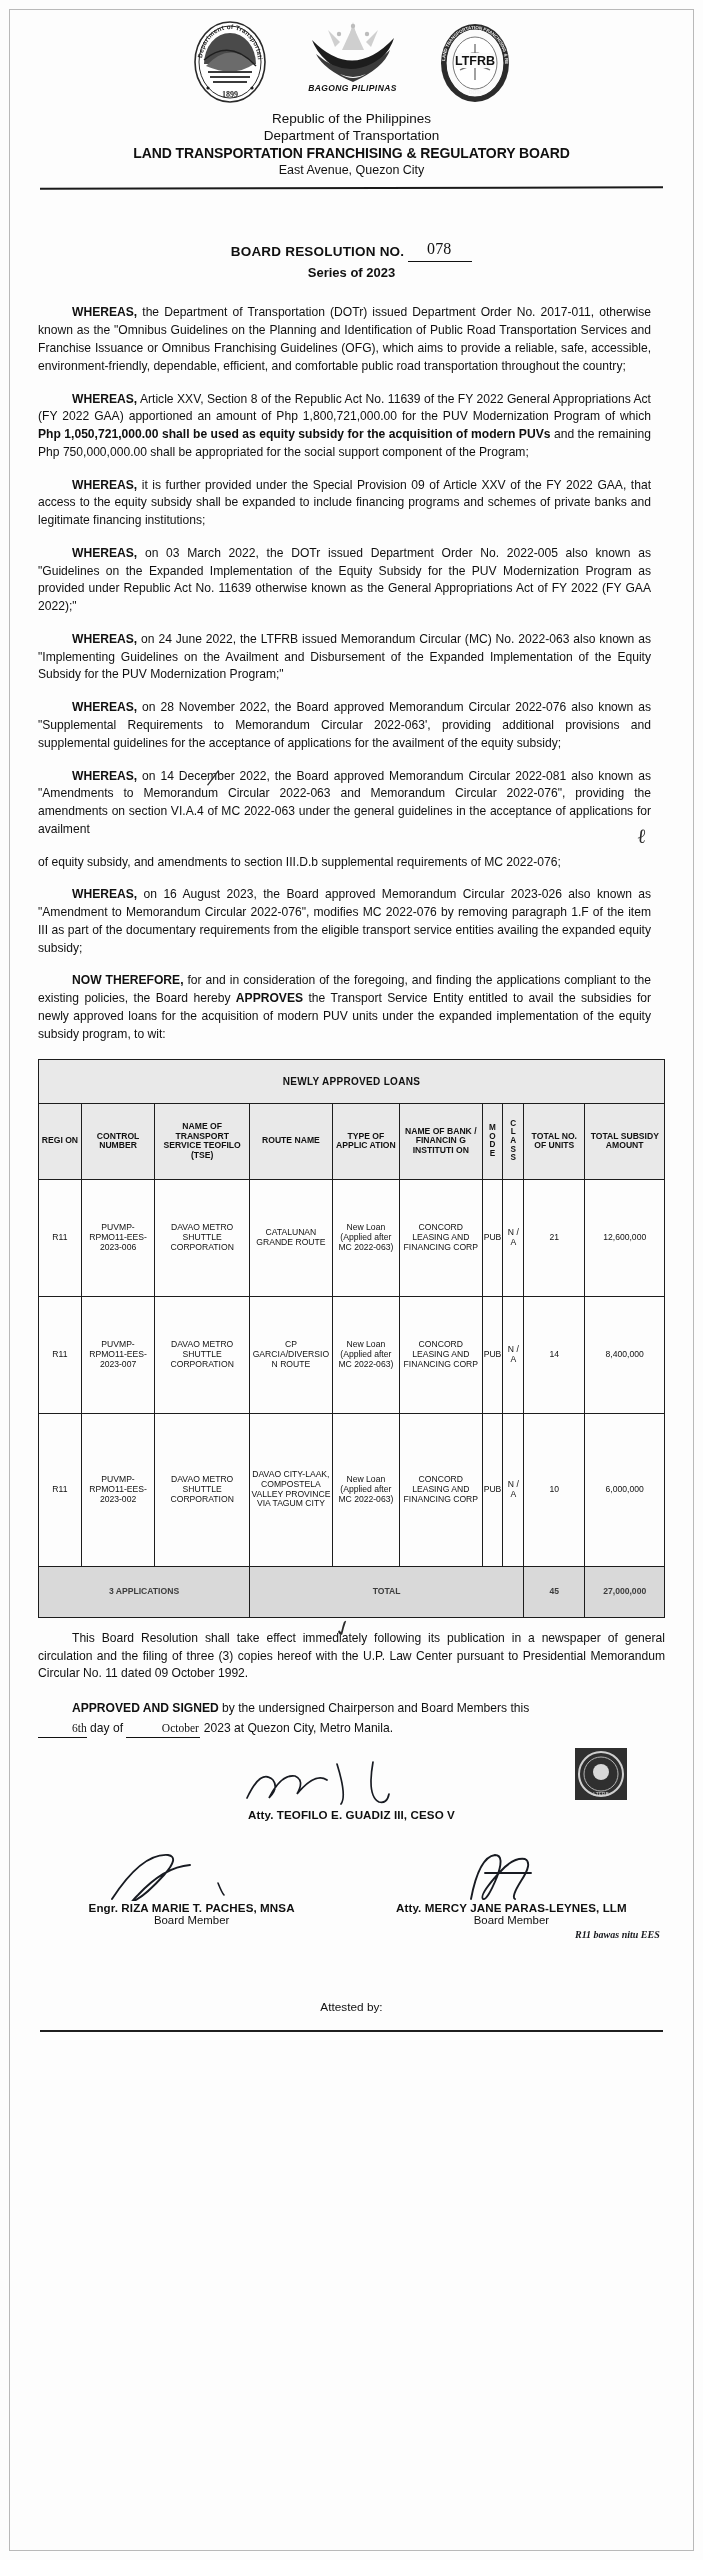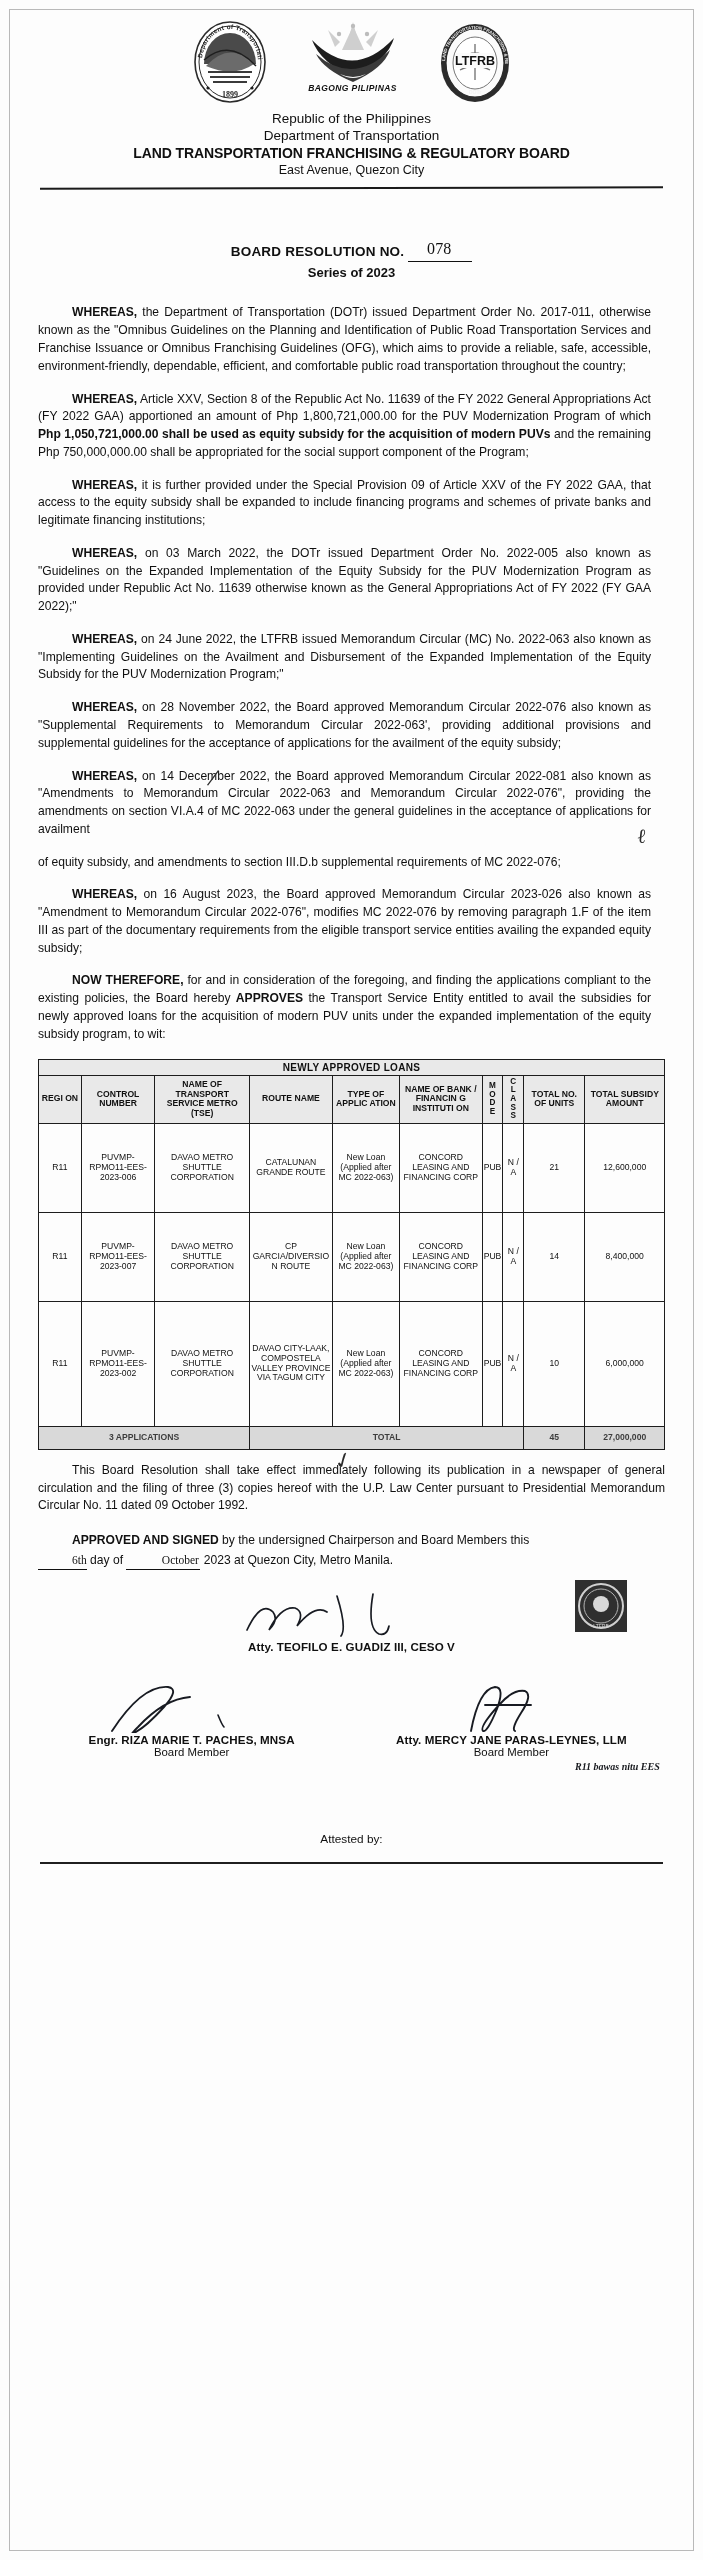--- a/index.html
+++ b/index.html
@@ -77,21 +77,21 @@
     border-collapse:collapse;
     width:100%;
     table-layout:fixed;
     font-size:8.6px;
     line-height:1.12;
   }
   table.loans th,table.loans td{
     border:1px solid #1d1d1d;
     text-align:center;
     vertical-align:middle;
-    padding:2px 1px;
+    padding:16px 1px;
     word-wrap:break-word;
     overflow-wrap:break-word;
   }
   table.loans thead th{font-weight:bold;background:#e9e9e9;}
   .banner th{
     font-size:10px;letter-spacing:.3px;padding:5px 0;background:#e4e4e4;
   }
   th.vert{
     font-size:8.2px;
     letter-spacing:0;
@@ -314,21 +314,21 @@
               <span>ON</span>
             </th>
             <th>
               <span>CONTROL</span>
               <span>NUMBER</span>
             </th>
             <th>
               <span>NAME OF</span>
               <span>TRANSPORT</span>
               <span>SERVICE</span>
-              <span>METRO (TSE)</span>
+              <span>TEOFILO (TSE)</span>
             </th>
             <th>
               <span>ROUTE</span>
               <span>NAME</span>
             </th>
             <th>
               <span>TYPE</span>
               <span>OF</span>
               <span>APPLIC</span>
               <span>ATION</span>

